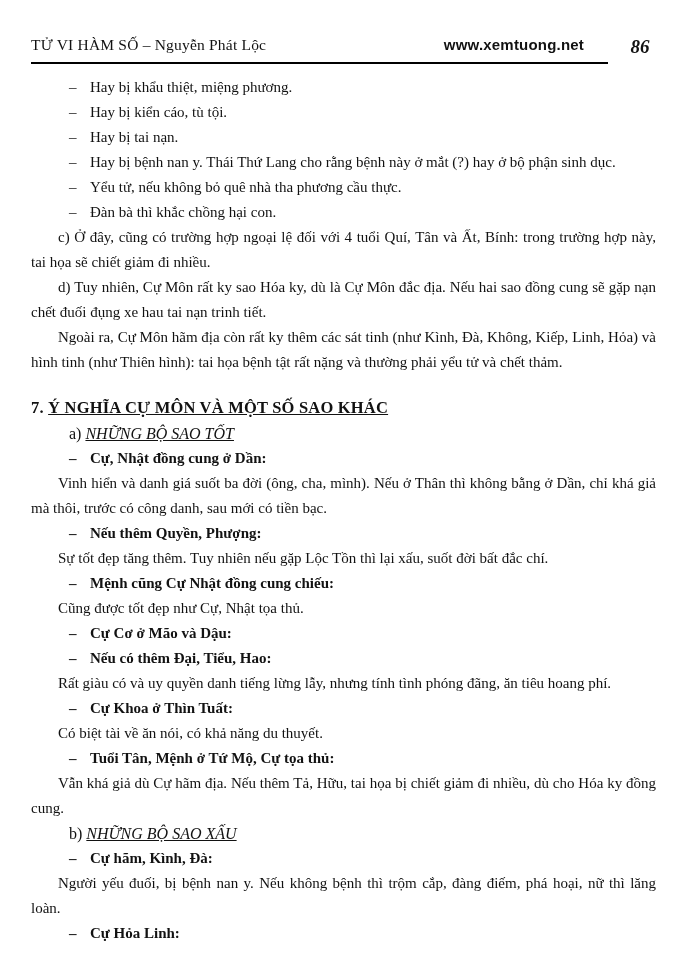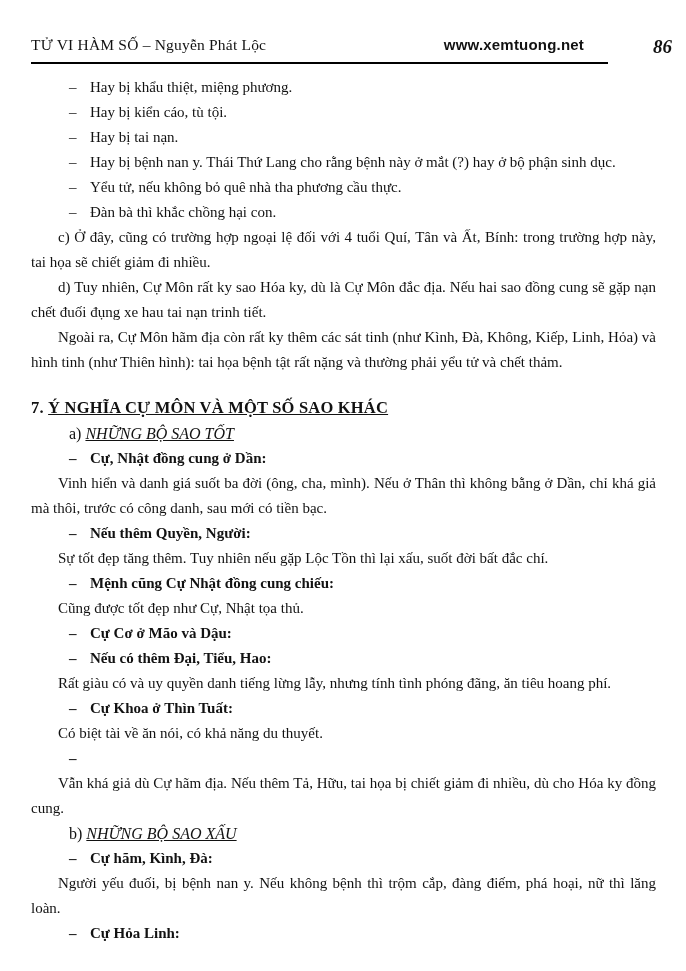--- a/index.html
+++ b/index.html
@@ -39,21 +39,21 @@
   .website {
     font-family: "Liberation Sans", sans-serif;
     font-weight: bold;
     font-size: 15px;
     letter-spacing: 0.2px;
     padding-right: 24px;
     white-space: nowrap;
   }
   .page-num {
     width: 64px;
-    text-align: right;
+    text-align: center;
     font-style: italic;
     font-weight: bold;
     font-size: 19px;
     padding-bottom: 6px;
   }
   
   .content {
     margin: 11px 30px 0 31px;
     font-size: 15px;
     line-height: 25px;
@@ -133,21 +133,21 @@
       <div class="block paragraph">Ngoài ra, Cự Môn hãm địa còn rất ky thêm các sát tinh (như Kình, Đà, Không, Kiếp, Linh, Hỏa) và hình tinh (như Thiên hình): tai họa bệnh tật rất nặng và thường phải yểu tử và chết thảm.</div>
       <div class="block section_heading"><span class="prefix">7.</span> <span class="htext">Ý NGHĨA CỰ MÔN VÀ MỘT SỐ SAO KHÁC</span></div>
       <div class="block sub_heading"><span class="prefix">a)</span> <span class="htext">NHỮNG BỘ SAO TỐT</span></div>
       <div class="block bold_bullet">
         <span class="dash">–</span>
         <span class="txt">Cự, Nhật đồng cung ở Dần:</span>
       </div>
       <div class="block paragraph">Vinh hiển và danh giá suốt ba đời (ông, cha, mình). Nếu ở Thân thì không bằng ở Dần, chỉ khá giả mà thôi, trước có công danh, sau mới có tiền bạc.</div>
       <div class="block bold_bullet">
         <span class="dash">–</span>
-        <span class="txt">Nếu thêm Quyền, Người:</span>
+        <span class="txt">Nếu thêm Quyền, Phượng:</span>
       </div>
       <div class="block paragraph">Sự tốt đẹp tăng thêm. Tuy nhiên nếu gặp Lộc Tồn thì lại xấu, suốt đời bất đắc chí.</div>
       <div class="block bold_bullet">
         <span class="dash">–</span>
         <span class="txt">Mệnh cũng Cự Nhật đồng cung chiếu:</span>
       </div>
       <div class="block paragraph">Cũng được tốt đẹp như Cự, Nhật tọa thủ.</div>
       <div class="block bold_bullet">
         <span class="dash">–</span>
         <span class="txt">Cự Cơ ở Mão và Dậu:</span>
@@ -157,20 +157,21 @@
         <span class="txt">Nếu có thêm Đại, Tiểu, Hao:</span>
       </div>
       <div class="block paragraph">Rất giàu có và uy quyền danh tiếng lừng lẫy, nhưng tính tình phóng đãng, ăn tiêu hoang phí.</div>
       <div class="block bold_bullet">
         <span class="dash">–</span>
         <span class="txt">Cự Khoa ở Thìn Tuất:</span>
       </div>
       <div class="block paragraph">Có biệt tài về ăn nói, có khả năng du thuyết.</div>
       <div class="block bold_bullet">
         <span class="dash">–</span>
+        <span class="txt">Tuổi Tân, Mệnh ở Tứ Mộ, Cự tọa thủ:</span>
       </div>
       <div class="block paragraph">Vẫn khá giả dù Cự hãm địa. Nếu thêm Tả, Hữu, tai họa bị chiết giảm đi nhiều, dù cho Hóa ky đồng cung.</div>
       <div class="block sub_heading"><span class="prefix">b)</span> <span class="htext">NHỮNG BỘ SAO XẤU</span></div>
       <div class="block bold_bullet">
         <span class="dash">–</span>
         <span class="txt">Cự hãm, Kình, Đà:</span>
       </div>
       <div class="block paragraph">Người yếu đuối, bị bệnh nan y. Nếu không bệnh thì trộm cắp, đàng điếm, phá hoại, nữ thì lăng loàn.</div>
       <div class="block bold_bullet">
         <span class="dash">–</span>

